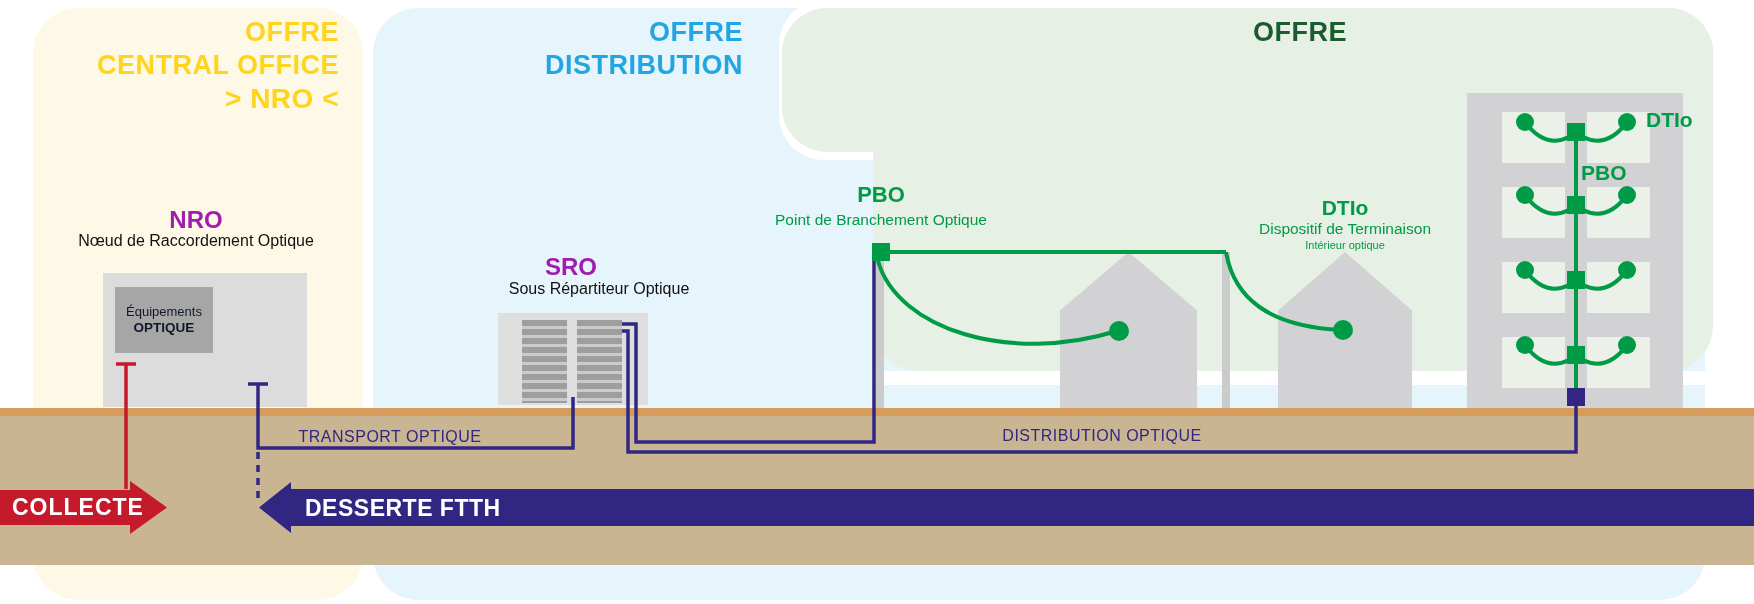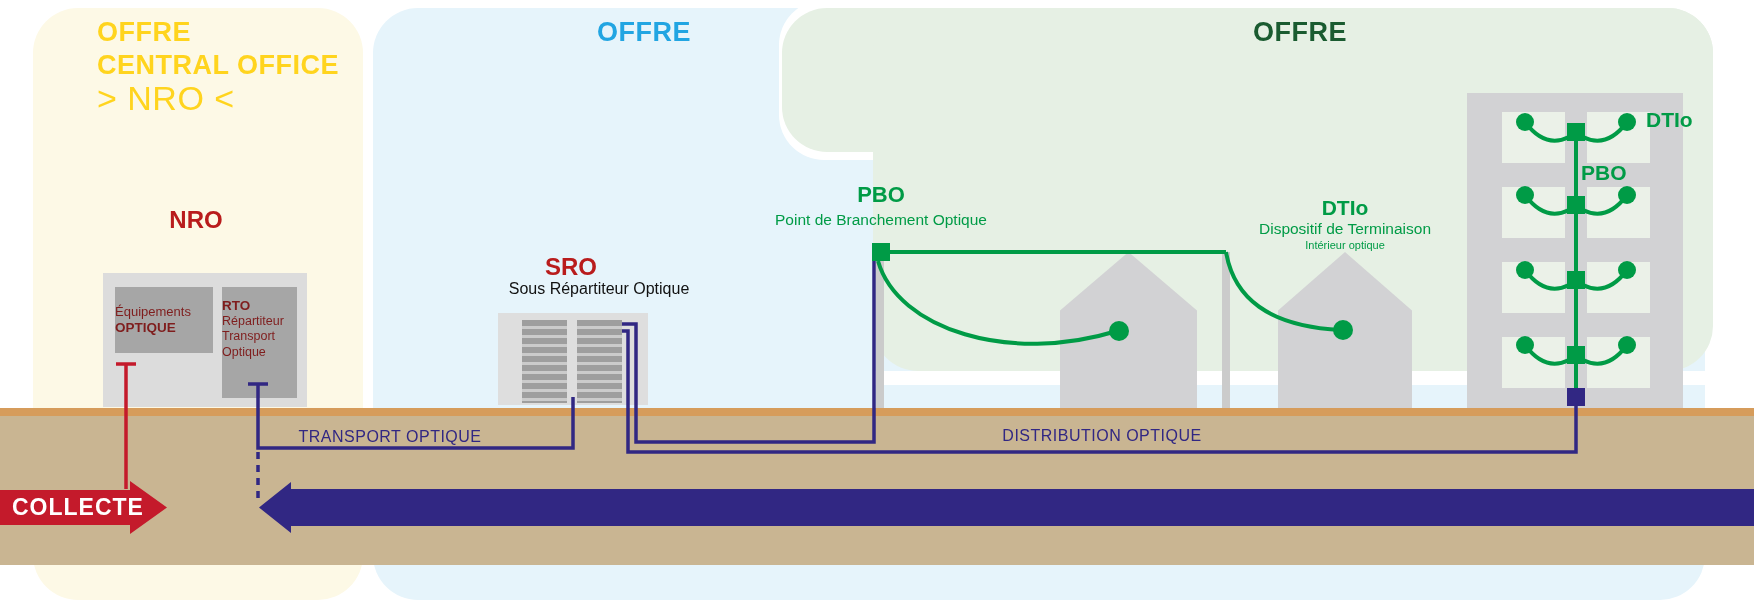--- a/index.html
+++ b/index.html
@@ -11,21 +11,21 @@
   #panel-cream{left:33px;top:8px;width:330px;height:592px;background:var(--c-panel_cream);}
   #panel-blue{left:373px;top:8px;width:1332px;height:592px;background:var(--c-panel_blue);}
   #green-gap{left:779px;top:0px;width:942px;height:160px;background:#ffffff;border-radius:45px;}
   #panel-green-band{left:782px;top:8px;width:931px;height:144px;background:var(--c-panel_green);}
   #panel-green{left:873px;top:8px;width:840px;height:363px;background:var(--c-panel_green);}
   #green-bottom-gap{left:873px;top:371px;width:840px;height:14px;background:#ffffff;border-radius:0;}
   
   #ground-stripe{left:0;top:408px;width:1754px;height:8px;background:var(--c-ground_stripe);}
   #ground-body{left:0;top:416px;width:1754px;height:149px;background:var(--c-ground_tan);}
   #nro-box{left:103px;top:273px;width:204px;height:134px;background:#DCDCDC;}
-  .equipbox{position:absolute;background:var(--c-gray_equipment);color:#7f1d1d;}
+  .equipbox{position:absolute;background:var(--c-gray_equipment);color:#0f172a;text-align:center;}
   #actifs-box{left:115px;top:287px;width:98px;height:66px;font-size:13px;line-height:16px;padding-top:17px;box-sizing:border-box;}
   #rto-box{left:222px;top:287px;width:75px;height:111px;font-size:12.5px;line-height:15.5px;padding-top:11px;box-sizing:border-box;}
   #sro-box{left:498px;top:313px;width:150px;height:92px;background:#DEDEDE;}
   .slats{position:absolute;top:320px;width:45px;height:83px;
          background:repeating-linear-gradient(to bottom,#9E9E9E 0 6px,#CBCBCB 6px 9px);}
   #slats-left{left:522px;} #slats-right{left:577px;}
   .house{position:absolute;top:252px;height:158px;background:var(--c-gray_structure);
          clip-path:polygon(0% 37%,50% 0%,100% 37%,100% 100%,0% 100%);}
   #house-1{left:1060px;width:137px;} #house-2{left:1278px;width:134px;}
   .pole{position:absolute;width:8px;background:#CBCBCB;}
@@ -33,27 +33,27 @@
   #building{left:1467px;top:93px;width:216px;height:317px;background:var(--c-gray_structure);}
   .window{position:absolute;width:63px;height:51px;background:#EBF1E8;}
   
   #net{position:absolute;left:0;top:0;width:1754px;height:604px;}
   .ln-navy{stroke:var(--c-navy);stroke-width:3.5;fill:none;}
   .ln-navy-d{stroke:var(--c-navy);stroke-width:3.5;fill:none;stroke-dasharray:7 6;}
   .ln-red{stroke:var(--c-red);stroke-width:3.5;fill:none;}
   .ln-green{stroke:var(--c-green);stroke-width:4;fill:none;}
   .fl-green{fill:var(--c-green);} .fl-navy{fill:var(--c-navy);} .fl-red{fill:var(--c-red);}
   
-  .ctr{transform:translateX(-50%);text-align:left;white-space:nowrap;}
+  .ctr{transform:translateX(-50%);text-align:right;white-space:nowrap;}
   .ptitle{font-weight:bold;font-size:27px;line-height:33px;letter-spacing:0.5px;}
-  .psub{font-weight:normal;font-size:34px;line-height:33px;letter-spacing:0.5px;}
+  .psub{font-weight:bold;font-size:28px;line-height:33px;letter-spacing:0.5px;}
   #t-cream{left:218px;top:16px;color:var(--c-yellow);}
   #t-blue{left:644px;top:16px;color:var(--c-blue);}
   #t-green{left:1300px;top:16px;color:var(--c-dark_green);}
-  .node-abbr{font-weight:bold;font-size:24px;color:#b91c1c;}
+  .node-abbr{font-weight:bold;font-size:24px;color:#a21caf;}
   .node-full{font-size:16px;color:#111;}
   .gr{color:var(--c-green) !important;}
   #nro-abbr{left:196px;top:206px;} #nro-full{left:196px;top:232px;}
   #sro-abbr{left:571px;top:253px;} #sro-full{left:599px;top:280px;}
   #pbo-abbr{left:881px;top:182px;font-size:22px;} #pbo-full{left:881px;top:211px;font-size:15.5px;}
   #dtio-abbr{left:1345px;top:196px;font-size:21px;}
   #dtio-full1{left:1345px;top:220px;font-size:15.5px;} #dtio-full2{left:1345px;top:239px;font-size:11px;}
   #bldg-dtio{left:1646px;top:108px;font-size:21px;font-weight:bold;color:var(--c-green);}
   #bldg-pbo{left:1581px;top:161px;font-size:21px;font-weight:bold;color:var(--c-green);}
   .seg-label{font-size:16px;font-weight:normal;color:var(--c-navy);letter-spacing:0.5px;}
@@ -73,26 +73,20 @@
   <div class="panel" id="panel-blue"></div>
   <div class="panel" id="green-gap"></div>
   <div class="panel" id="panel-green-band"></div>
   <div class="panel" id="panel-green"></div>
   <div class="abs" id="green-bottom-gap"></div>
 
   <div class="abs" id="nro-box"></div>
   <div class="equipbox" id="actifs-box">
     <div>Équipements</div>
     <div class="eq-b">OPTIQUE</div>
-  </div>
-  <div class="equipbox" id="rto-box">
-    <div class="eq-b">RTO</div>
-    <div>Répartiteur</div>
-    <div>Transport</div>
-    <div>Optique</div>
   </div>
   <div class="abs" id="sro-box"></div>
   <div class="slats" id="slats-left"></div>
   <div class="slats" id="slats-right"></div>
   <div class="house" id="house-1"></div>
   <div class="house" id="house-2"></div>
   <div class="pole" id="pole-1"></div>
   <div class="pole" id="pole-2"></div>
   <div class="abs" id="building"></div>
   <div class="window" style="left:1502px;top:112px;"></div>
@@ -152,36 +146,39 @@
     <rect class="fl-navy" x="1567" y="388" width="18" height="18"></rect>
   </svg>
 
   <div class="abs ctr" id="t-cream">
     <div class="ptitle">OFFRE</div>
     <div class="ptitle">CENTRAL OFFICE</div>
     <div class="psub">&gt; NRO &lt;</div>
   </div>
   <div class="abs ctr" id="t-blue">
     <div class="ptitle">OFFRE</div>
+    <div class="ptitle">DISTRIBUTION</div>
   </div>
   <div class="abs ctr" id="t-green">
     <div class="ptitle">OFFRE</div>
   </div>
 
   <div class="abs ctr node-abbr" id="nro-abbr">NRO</div>
+  <div class="abs ctr node-full" id="nro-full">Nœud de Raccordement Optique</div>
   <div class="abs ctr node-abbr" id="sro-abbr">SRO</div>
   <div class="abs ctr node-full" id="sro-full">Sous Répartiteur Optique</div>
   <div class="abs ctr node-abbr gr" id="pbo-abbr">PBO</div>
   <div class="abs ctr node-full gr" id="pbo-full">Point de Branchement Optique</div>
   <div class="abs ctr node-abbr gr" id="dtio-abbr">DTIo</div>
   <div class="abs ctr node-full gr" id="dtio-full1">Dispositif de Terminaison</div>
   <div class="abs ctr node-full gr" id="dtio-full2">Intérieur optique</div>
   <div class="abs" id="bldg-dtio">DTIo</div>
   <div class="abs" id="bldg-pbo">PBO</div>
 
   <div class="abs ctr seg-label" id="transport-label">TRANSPORT OPTIQUE</div>
   <div class="abs ctr seg-label" id="distribution-label">DISTRIBUTION OPTIQUE</div>
 
   <div class="abs" id="collecte-label">COLLECTE</div>
   <div class="abs" id="desserte-label">
+    <span class="b">DESSERTE FTTH</span>
   </div>
 
 </div>
 
 </body></html>

